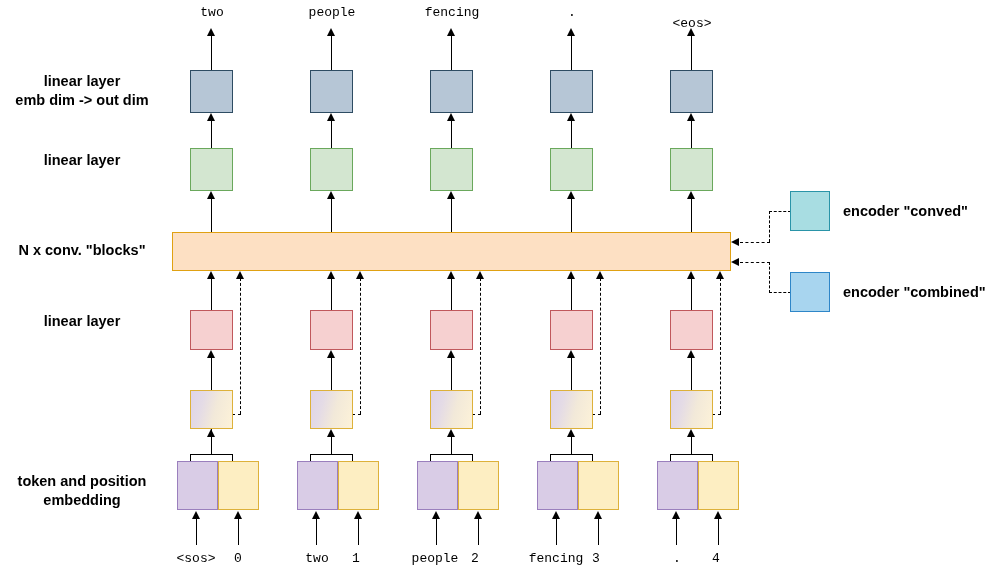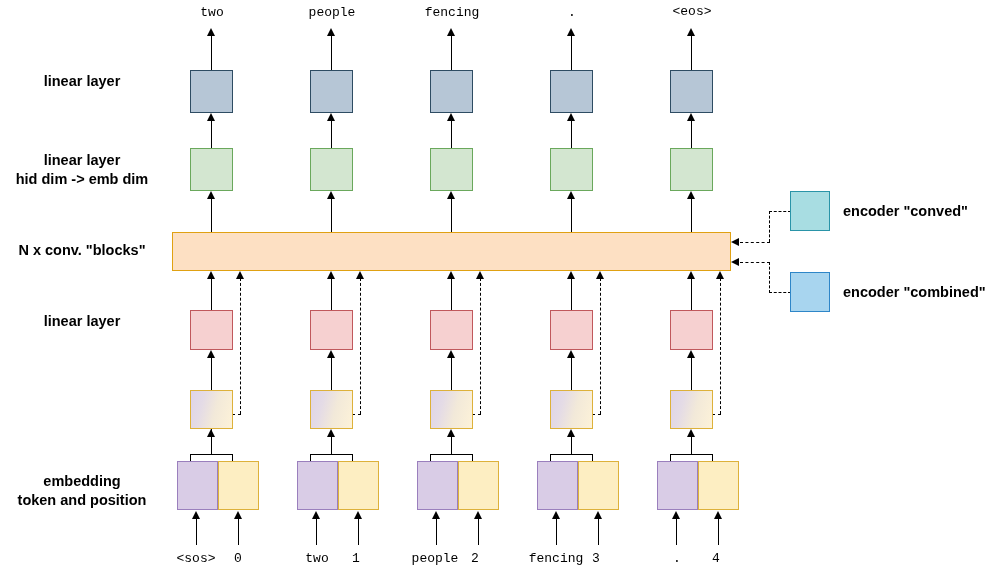--- a/index.html
+++ b/index.html
@@ -62,39 +62,39 @@
     white-space:nowrap;font-family:"Liberation Sans",sans-serif;
   }
 </style>
 </head>
 <body>
 
 <div id="stage">
 
   <div class="lbl" style="top:72px;">
     <div>linear layer</div>
+    <div>emb dim -&gt; out dim</div>
   </div>
 
   <div class="lbl" style="top:151px;">
     <div>linear layer</div>
-    <div>hid dim -&gt; emb dim</div>
   </div>
 
   <div class="lbl" style="top:241px;">
     <div>N x conv. "blocks"</div>
   </div>
 
   <div class="lbl" style="top:312px;">
     <div>linear layer</div>
   </div>
 
 
   <div class="lbl" style="top:472px;">
+    <div>token and position</div>
     <div>embedding</div>
-    <div>token and position</div>
   </div>
 
   <div class="box b-conv" style="left:172px;top:232px;width:559px;height:39px;"></div>
 
   <div class="tok" style="left:172px;top:5px;width:80px;">two</div>
   <div class="vline" style="left:211px;top:32px;height:38px;"></div>
   <div class="arrow-up" style="left:207px;top:28px;"></div>
 
   <div class="box b-out" style="left:190px;top:70px;width:43px;height:43px;"></div>
   <div class="vline" style="left:211px;top:120px;height:28px;"></div>
@@ -224,21 +224,21 @@
   <div class="vline" style="left:592px;top:454px;height:8px;"></div>
   <div class="box b-tok" style="left:537px;top:461px;width:41px;height:49px;"></div>
   <div class="box b-pos" style="left:578px;top:461px;width:41px;height:49px;"></div>
   <div class="vline" style="left:556px;top:518px;height:27px;"></div>
   <div class="arrow-up" style="left:552px;top:511px;"></div>
   <div class="vline" style="left:598px;top:518px;height:27px;"></div>
   <div class="arrow-up" style="left:594px;top:511px;"></div>
   <div class="tok" style="left:518px;top:551px;width:76px;">fencing</div>
   <div class="tok" style="left:580px;top:551px;width:32px;">3</div>
 
-  <div class="tok" style="left:652px;top:4px;width:80px;">&lt;eos&gt;</div>
+  <div class="tok" style="left:652px;top:16px;width:80px;">&lt;eos&gt;</div>
   <div class="vline" style="left:691px;top:32px;height:38px;"></div>
   <div class="arrow-up" style="left:687px;top:28px;"></div>
   <div class="box b-out" style="left:670px;top:70px;width:43px;height:43px;"></div>
   <div class="vline" style="left:691px;top:120px;height:28px;"></div>
   <div class="arrow-up" style="left:687px;top:113px;"></div>
   <div class="box b-hid" style="left:670px;top:148px;width:43px;height:43px;"></div>
   <div class="vline" style="left:691px;top:198px;height:34px;"></div>
   <div class="arrow-up" style="left:687px;top:191px;"></div>
   <div class="vline" style="left:691px;top:278px;height:32px;"></div>
   <div class="arrow-up" style="left:687px;top:271px;"></div>

